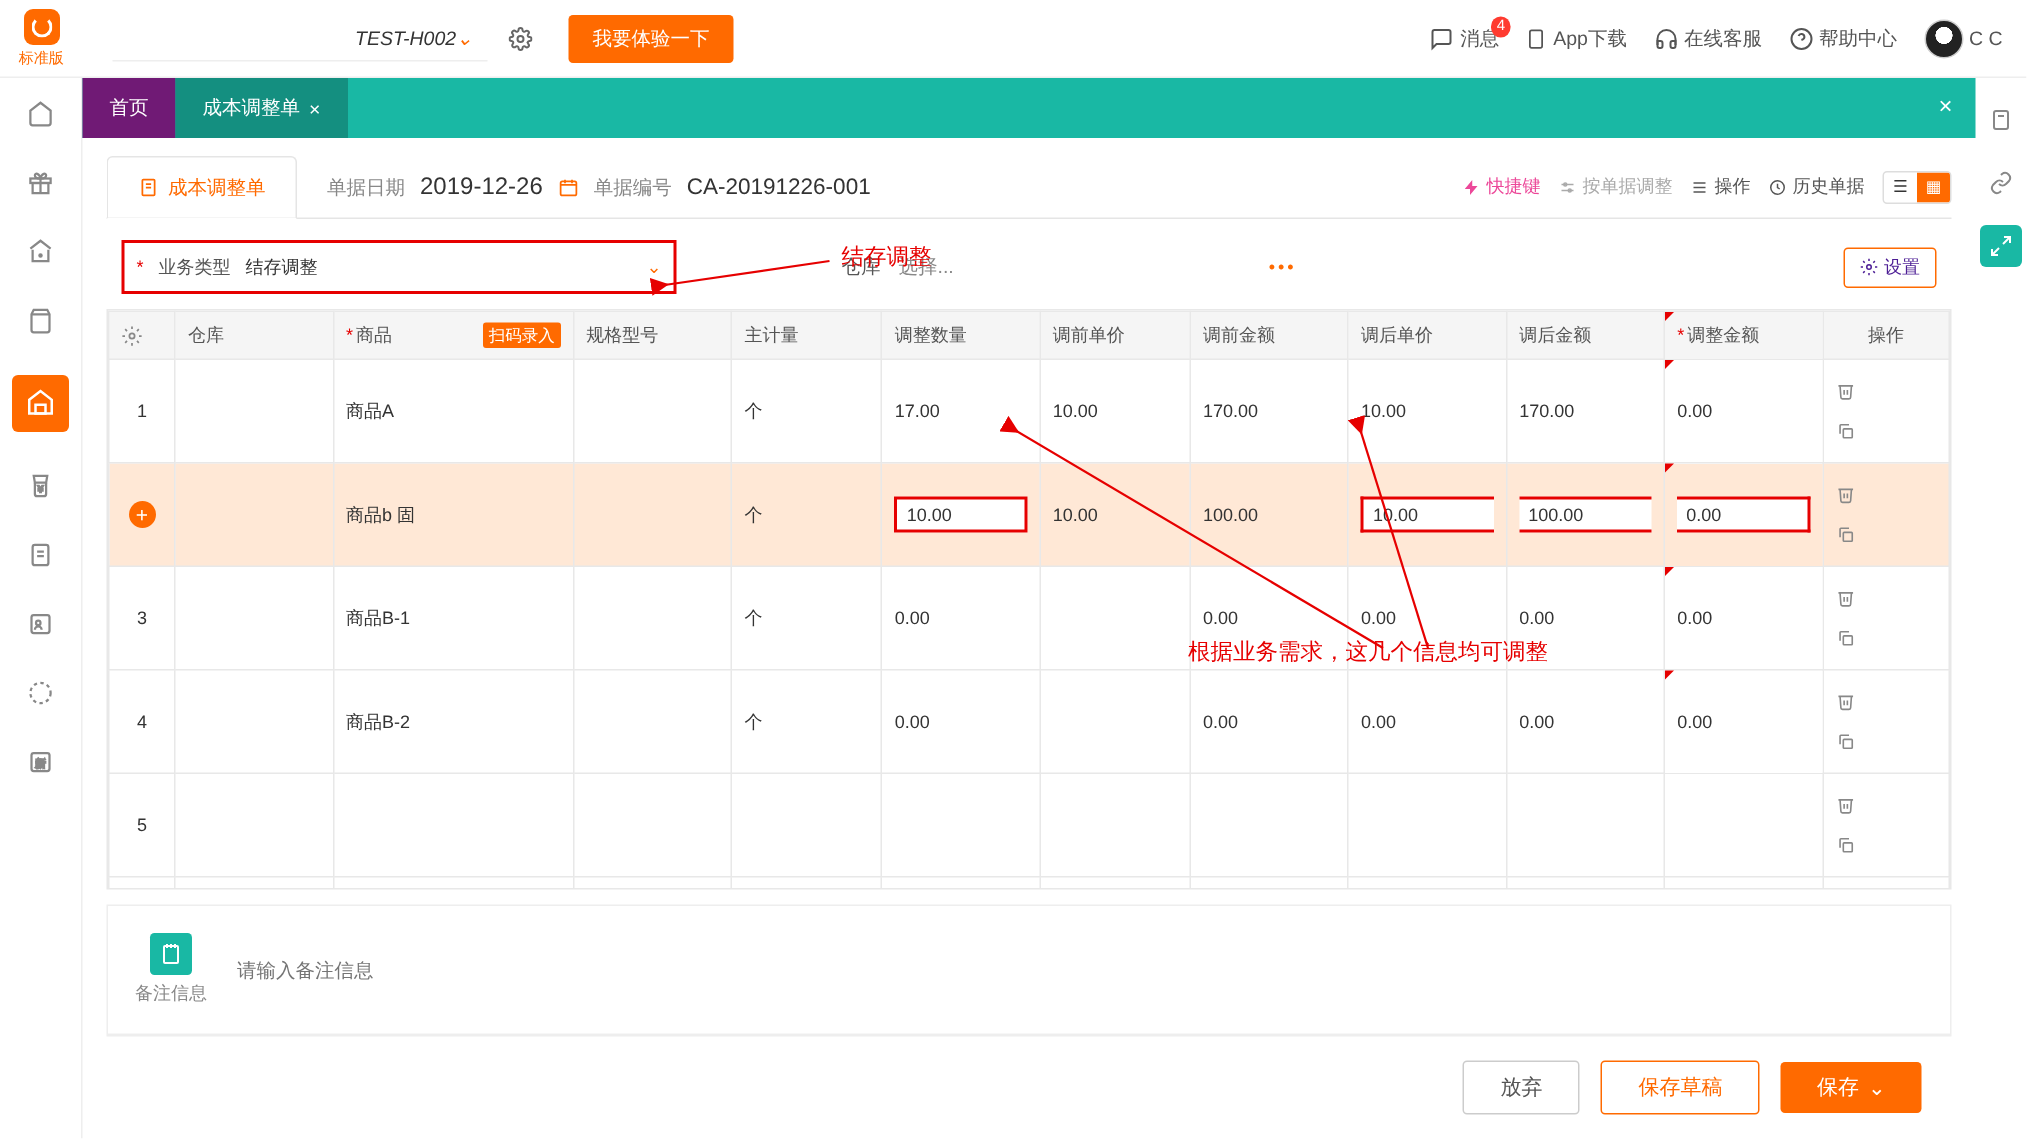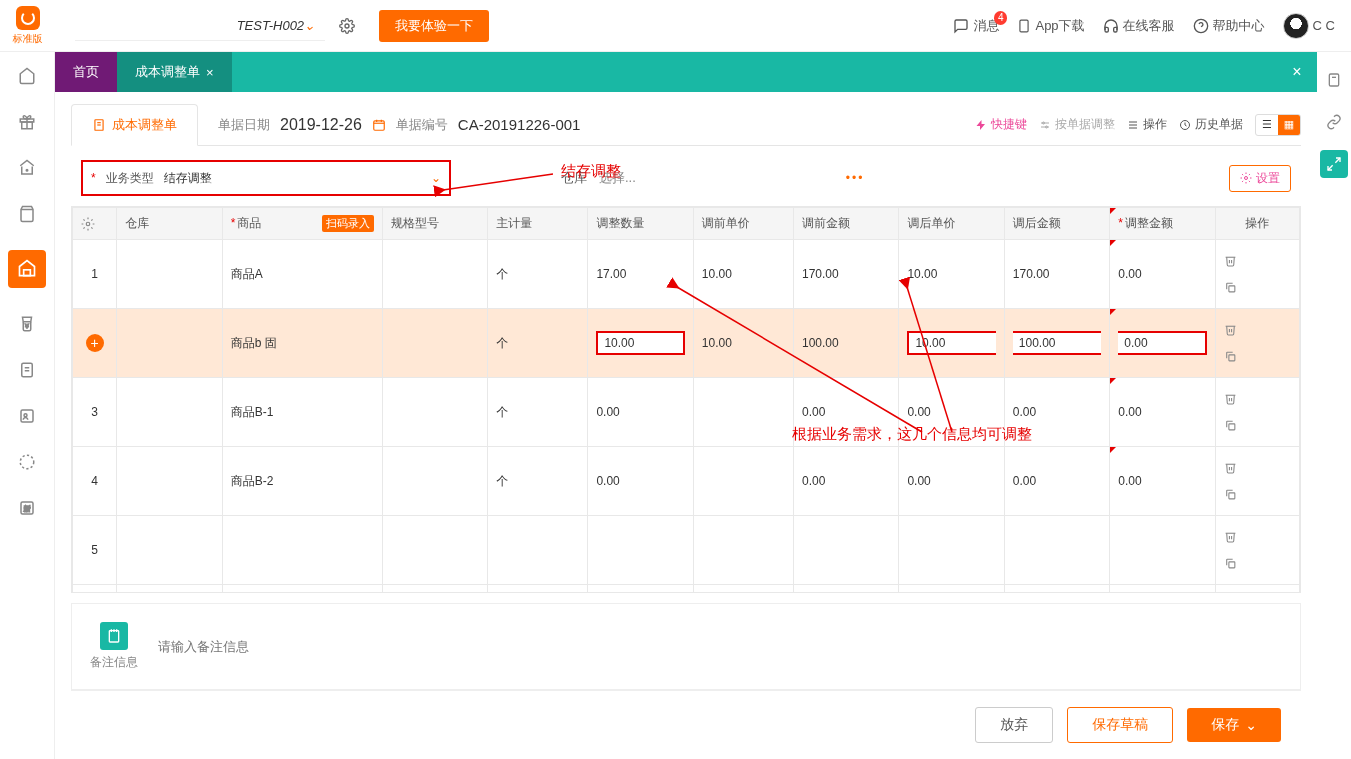--- a/index.html
+++ b/index.html
@@ -61,21 +61,21 @@
 .filter-bar { display:flex; align-items:center; padding: 14px 10px 10px 10px; gap: 50px; position:relative; }
 .biz-type-box { border:2px solid #e60000; padding: 4px 8px; height:36px; width:370px; display:flex; align-items:center; gap:10px; position:relative; }
 .req-star { color:#e60000; }
 .biz-label { color:#555; }
 .biz-val { color:#333; }
 .biz-chev { margin-left:auto; color:#ff6a00; }
 .annot-text { color:#e60000; font-size:15px; }
 .wh-sel { display:flex; align-items:center; gap:12px; color:#888; font-size:13px; }
 .wh-sel .label{ color:#555;}
 .dots { color:#ff6a00; letter-spacing:2px; cursor:pointer; }
-.settings-btn { margin-left:auto; border:1px solid #ff6a00; color:#ec4899; padding:4px 10px; border-radius:3px; display:flex; align-items:center; gap:4px; cursor:pointer; }
+.settings-btn { margin-left:auto; border:1px solid #ff6a00; color:#4c1d95; padding:4px 10px; border-radius:3px; display:flex; align-items:center; gap:4px; cursor:pointer; }
 
 
 .table-scroll { flex:1; overflow:hidden; border:1px solid #e8e8e8; display:flex; flex-direction:column; }
 table { border-collapse:collapse; width:100%; table-layout:fixed; }
 th, td { border:1px solid #e8e8e8; height:32px; padding:0 8px; font-size:12px; text-align:left; background:#fff;}
 th { background:#f5f5f5; color:#555; font-weight:normal; }
 th .req-star{ margin-right:2px; }
 .col-idx{ width:42px; text-align:center; }
 .col-wh{ width:100px; }
 .col-prod{ width:152px; }

